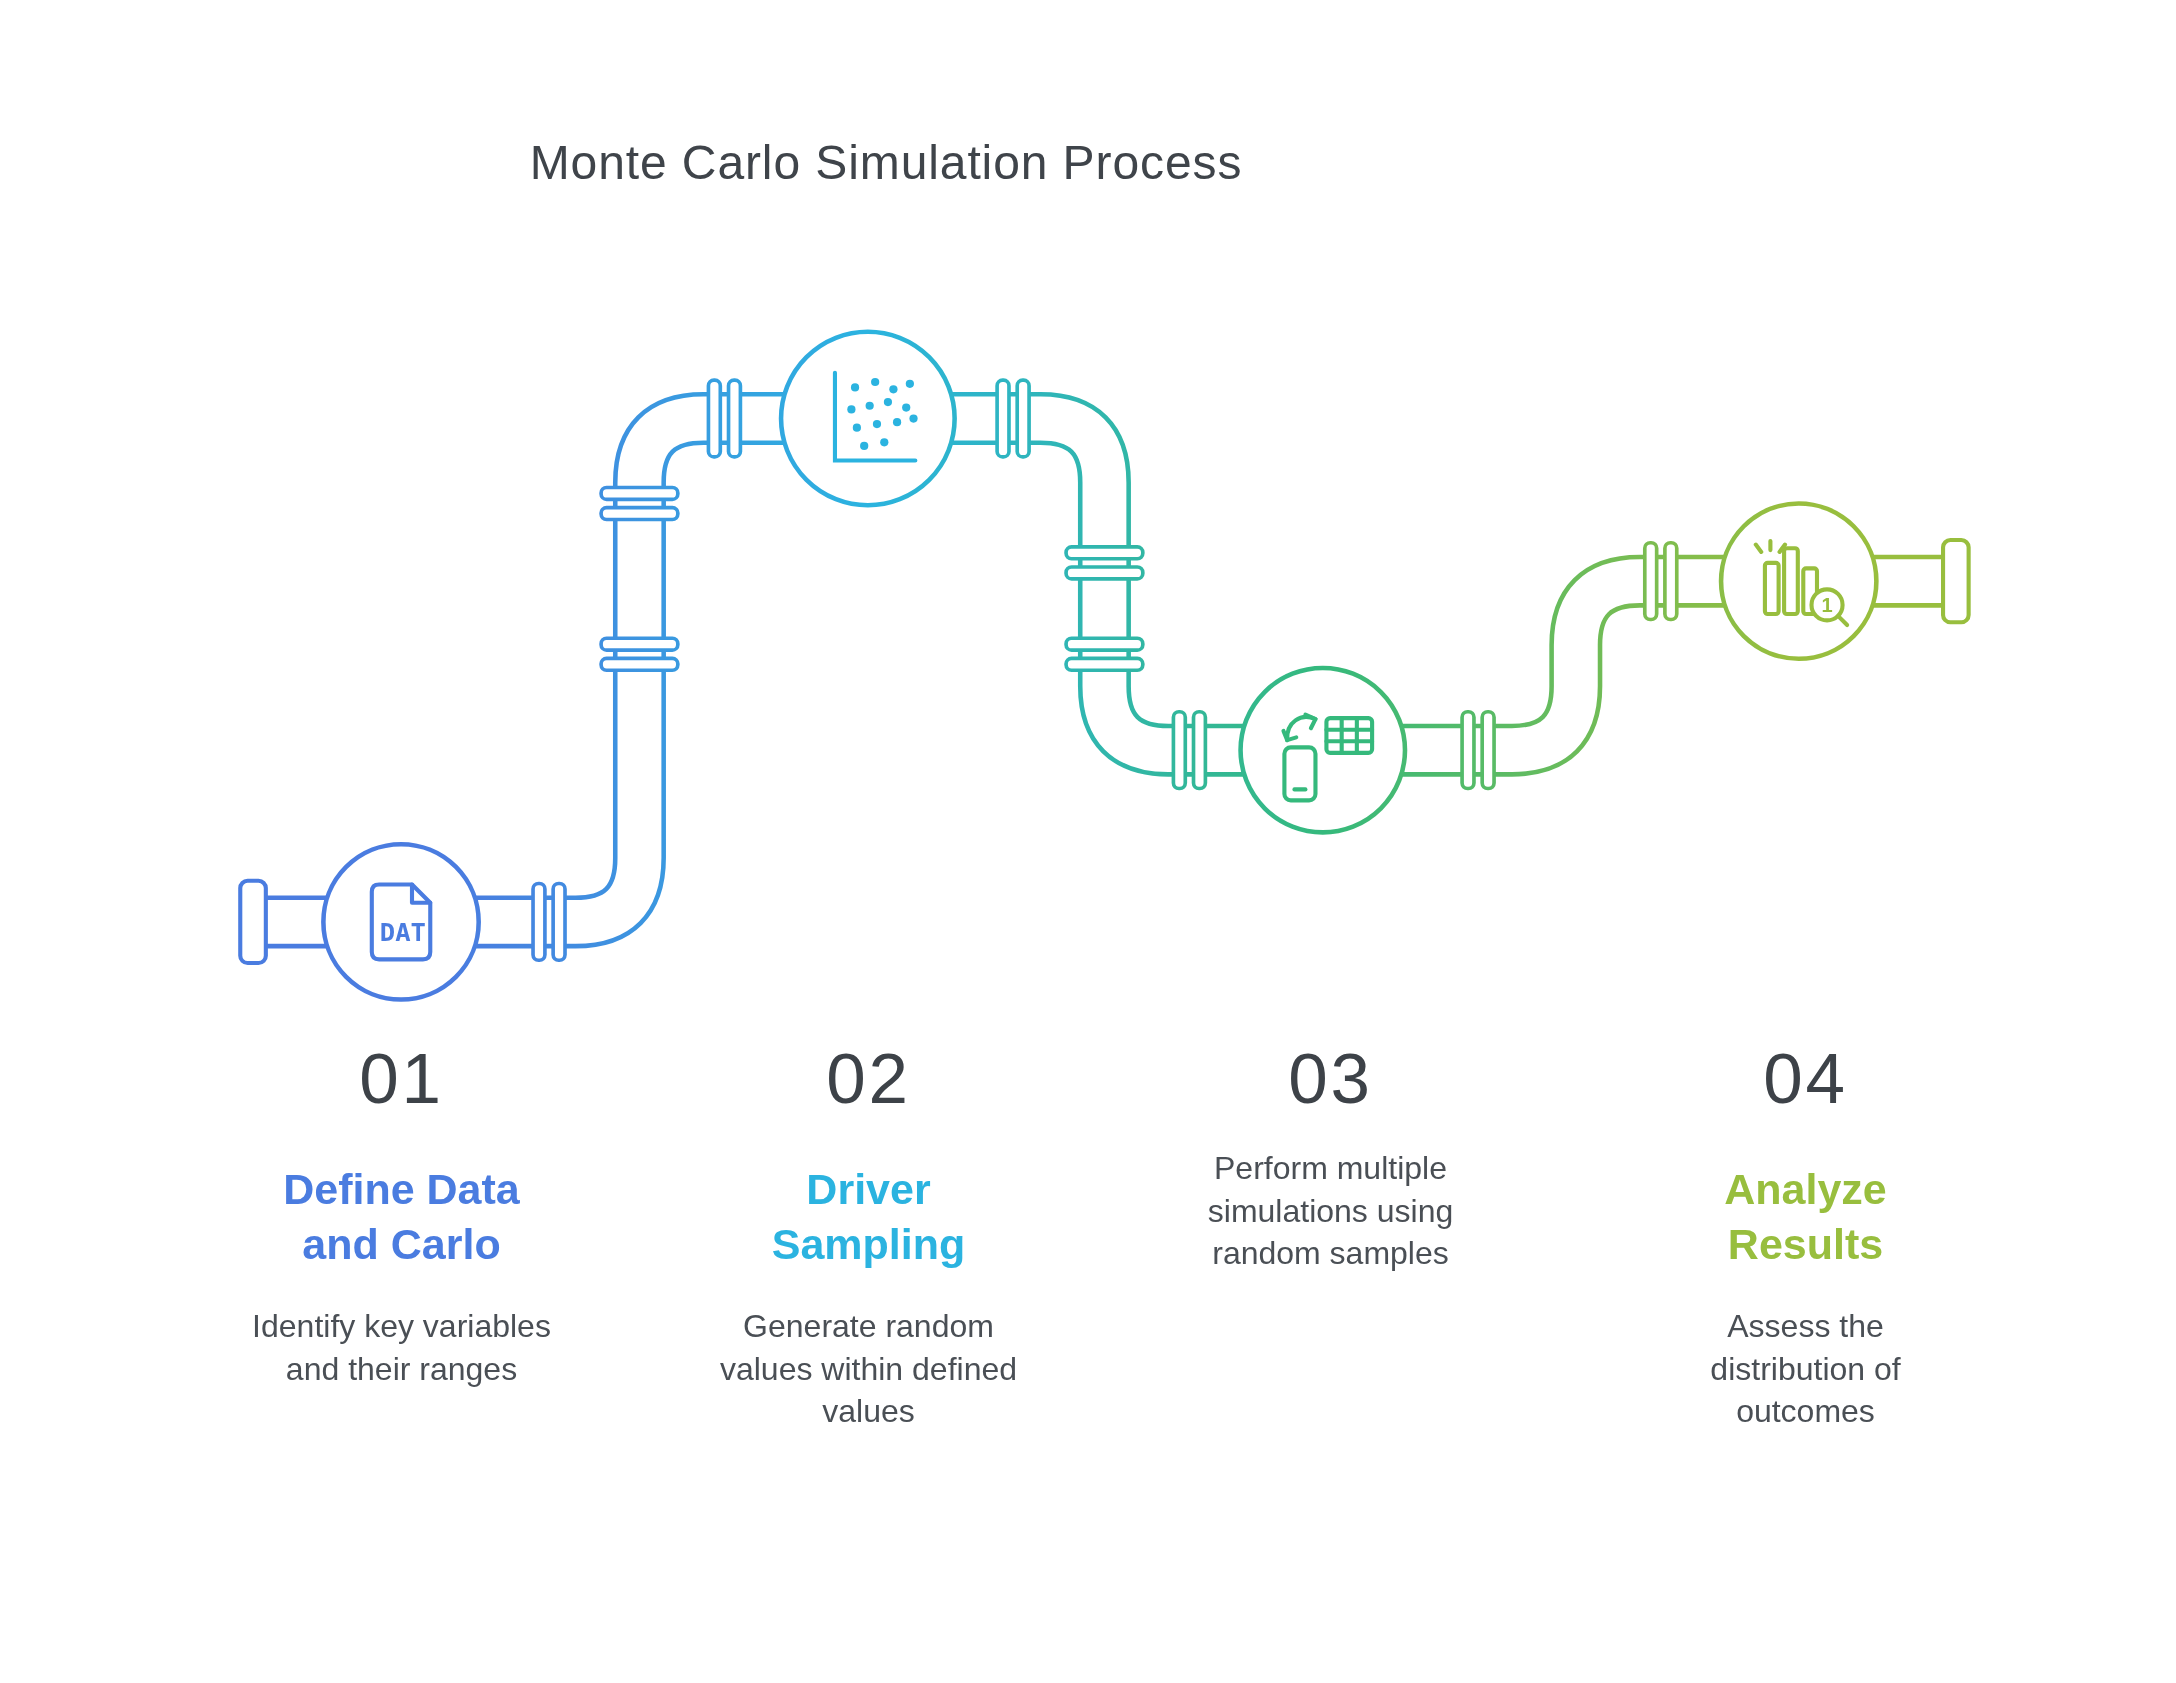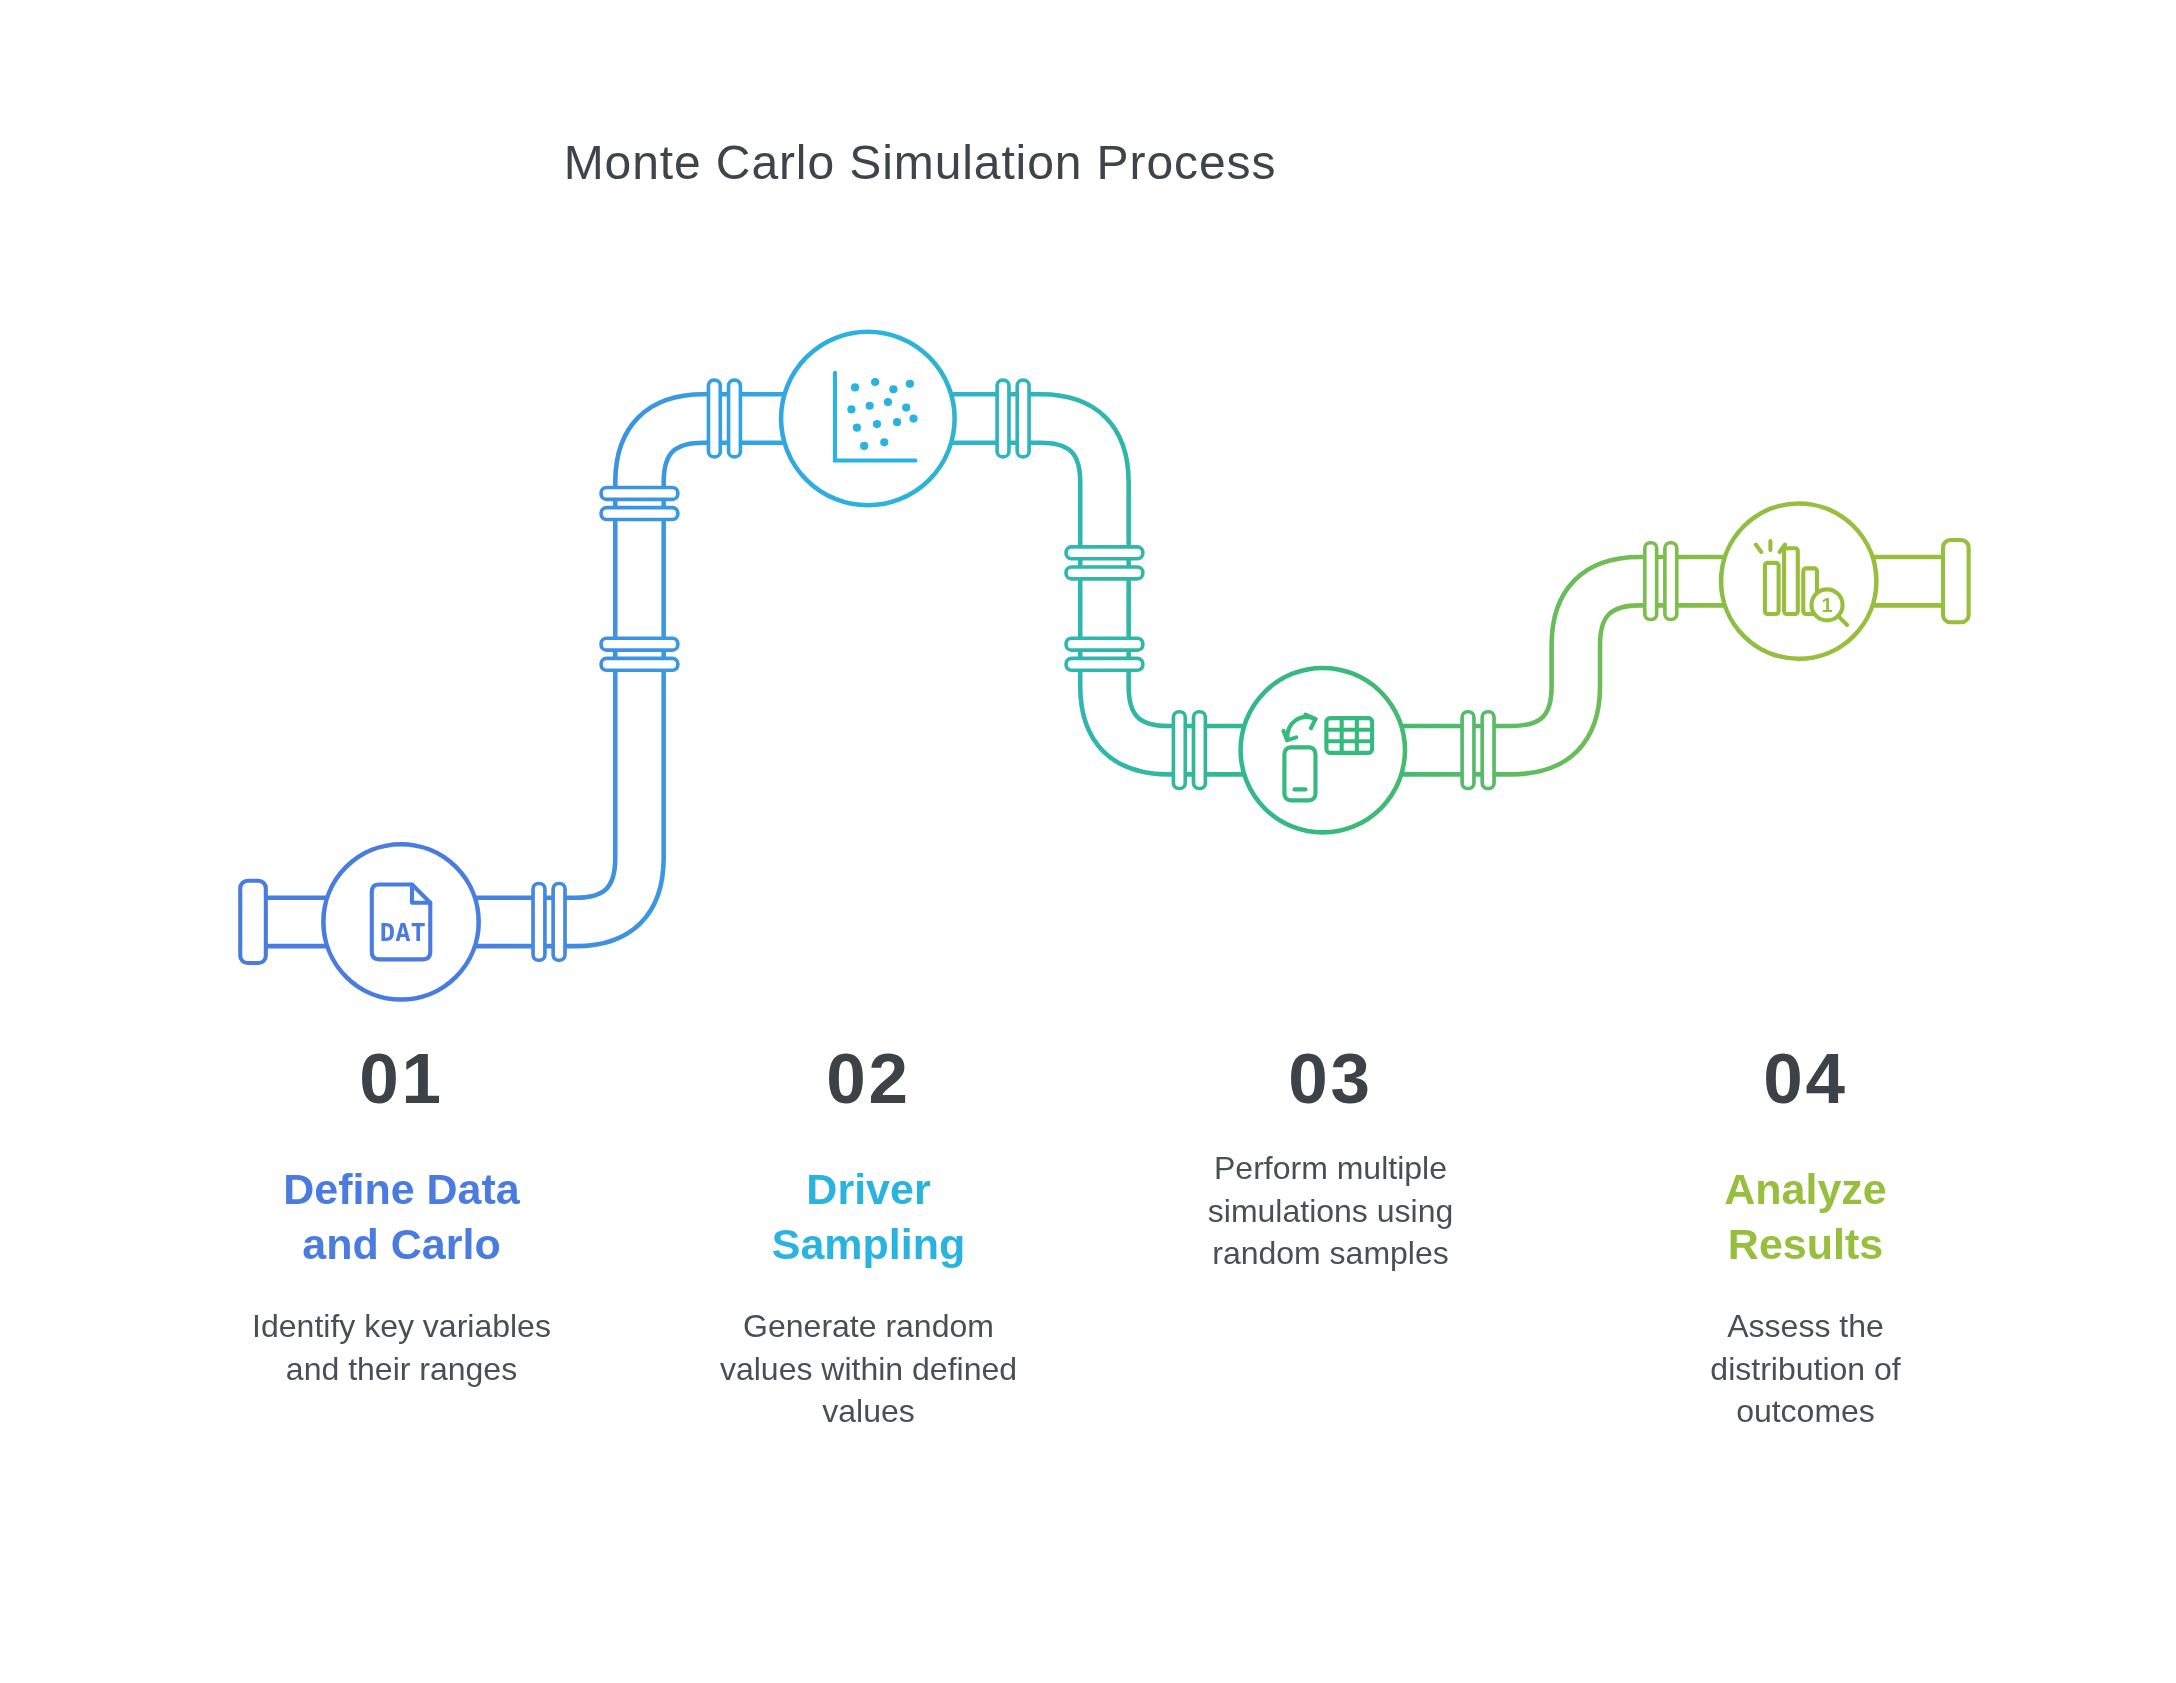--- a/index.html
+++ b/index.html
@@ -10,47 +10,46 @@
   body {
     width: 2176px;
     height: 1683px;
     position: relative;
     overflow: hidden;
     font-family: "Liberation Sans", sans-serif;
   }
   .title {
     position: absolute;
     top: 135px;
-    left: 12px;
+    left: 0;
     width: 1772px;
     text-align: center;
     font-size: 48px;
     font-weight: 400;
     color: #3f444a;
     letter-spacing: 0.9px;
-    padding-left: 22px;
   }
   .diagram-svg {
     position: absolute;
     left: 0;
     top: 0;
   }
   .col {
     position: absolute;
     top: 1043px;
     width: 439px;
     text-align: center;
   }
   .col-1 { left: 182px; }
   .col-2 { left: 649px; }
   .col-3 { left: 1111px; }
   .col-4 { left: 1586px; }
   .num {
     font-size: 71px;
-    font-weight: 700;
+    font-weight: 400;
     color: #3d4248;
     letter-spacing: 2.7px;
     line-height: 1.0;
   }
   .heading {
     margin-top: 48px;
     font-size: 43px;
     font-weight: bold;
     line-height: 1.28;
   }

